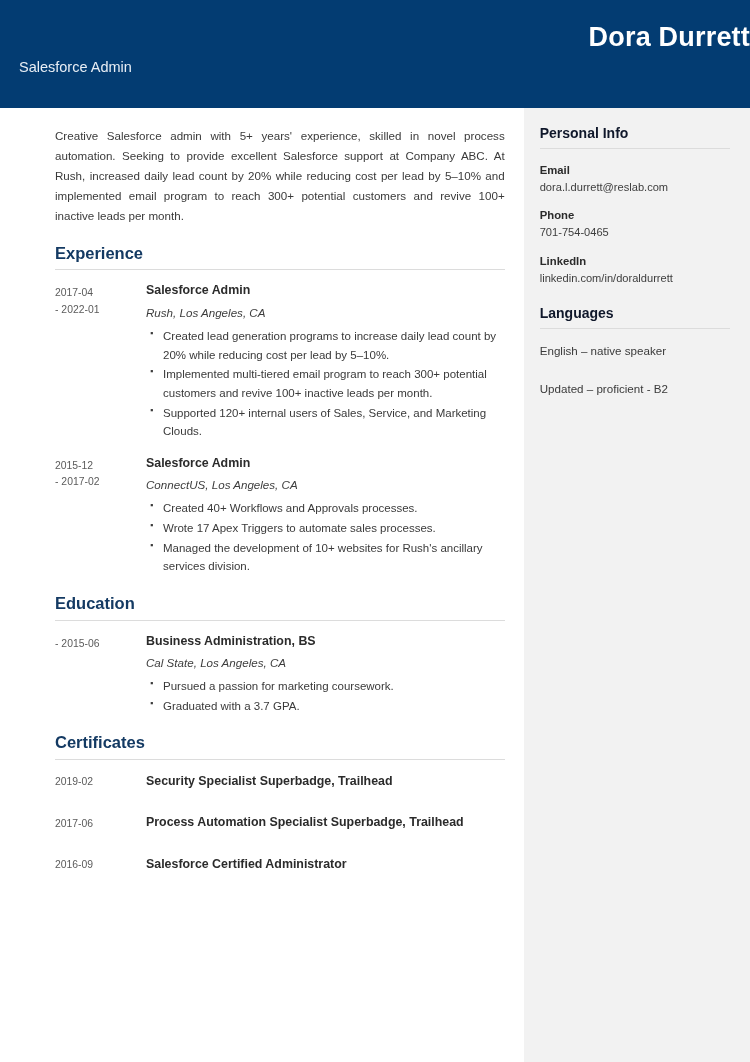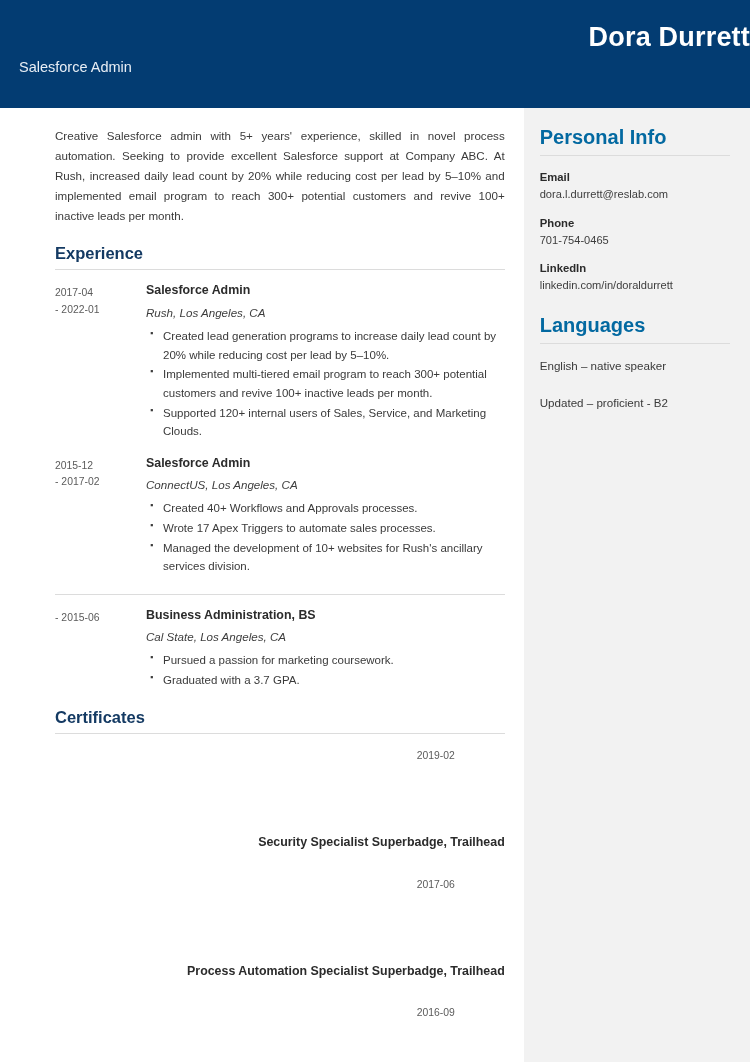--- a/index.html
+++ b/index.html
@@ -128,45 +128,44 @@
     position: absolute;
     left: -13px;
     top: -1px;
     font-size: 9px;
     color: #3a3a3a;
   }
 
   
   .cert-entry {
     display: flex;
-    align-items: flex-end;
+    align-items: center;
     margin-bottom: 25px;
-    flex-direction: column;
   }
   .cert-date {
     width: 88px;
     flex: 0 0 88px;
     font-size: 10.4px;
     color: #5b5b5b;
     line-height: 1.4;
     padding-top: 2px;
   }
   .cert-title {
     flex: 1 1 auto;
     padding-left: 3px;
     font-size: 12.4px;
     font-weight: bold;
     color: #2b2b2b;
     line-height: 1.25;
   }
 
   
   .side-head {
-    color: #0369a1;
-    font-size: 20px;
+    color: #0f172a;
+    font-size: 14px;
     font-weight: bold;
     margin: 0 0 6px 0;
     line-height: 1.2;
   }
   .side-rule {
     border: 0;
     border-top: 1px solid #dcdcdc;
     margin: 0 0 14px 0;
   }
   .side-section { margin-bottom: 20px; }
@@ -238,20 +237,21 @@
                 <li>Created 40+ Workflows and Approvals processes.</li>
                 <li>Wrote 17 Apex Triggers to automate sales processes.</li>
                 <li>Managed the development of 10+ websites for Rush's ancillary services division.</li>
               </ul>
             </div>
           </div>
         </div>
     </div>
 
     <div class="section">
+      <h2 class="sec-head">Education</h2>
       <hr class="sec-rule">
       <div>
           <div class="entry">
             <div class="entry-dates">
               <div>- 2015-06</div>
             </div>
             <div class="entry-body">
               <div class="entry-title">Business Administration, BS</div>
               <div class="entry-sub">Cal State, Los Angeles, CA</div>
               <ul class="entry-list">

